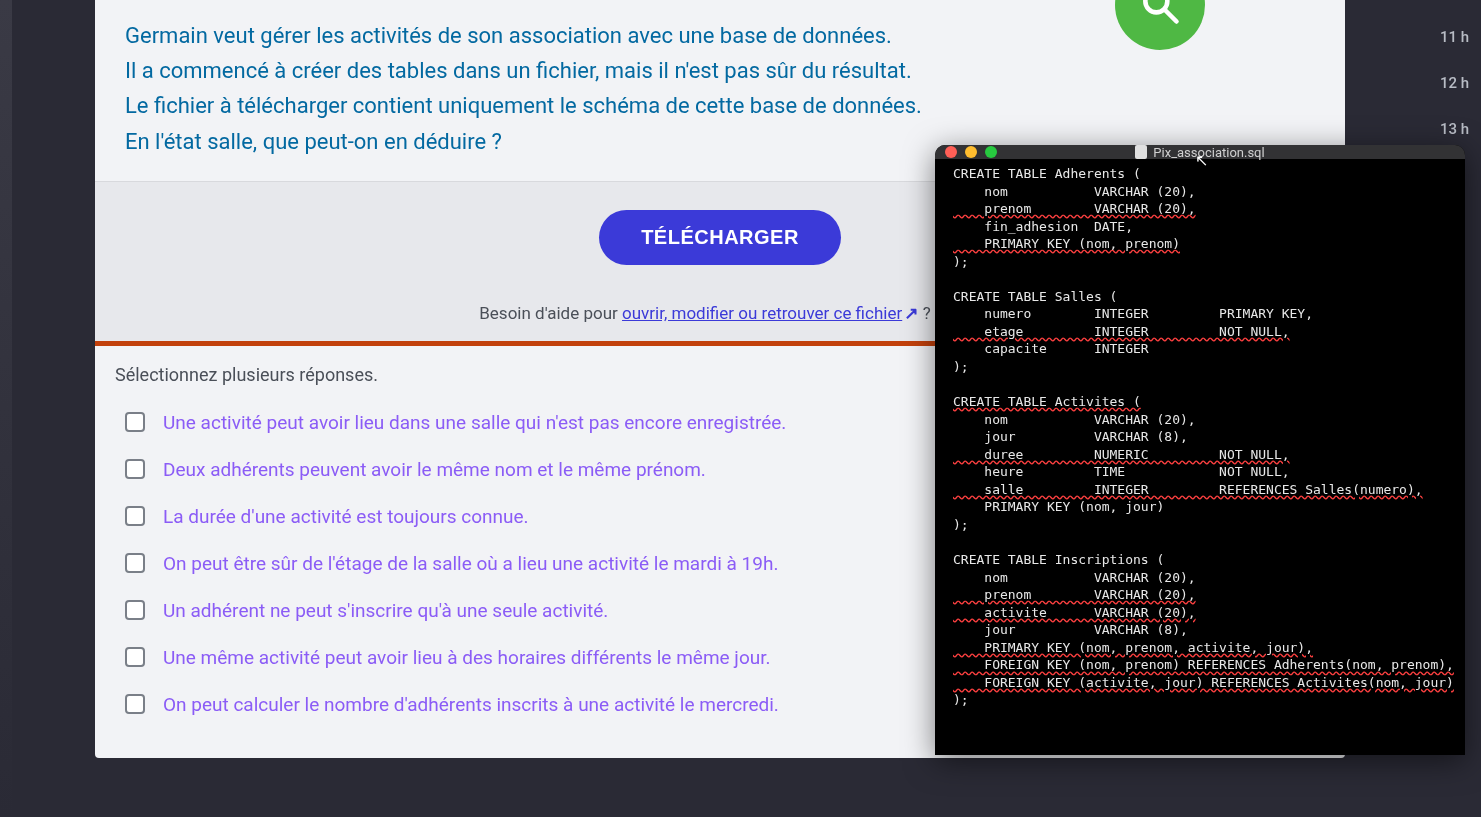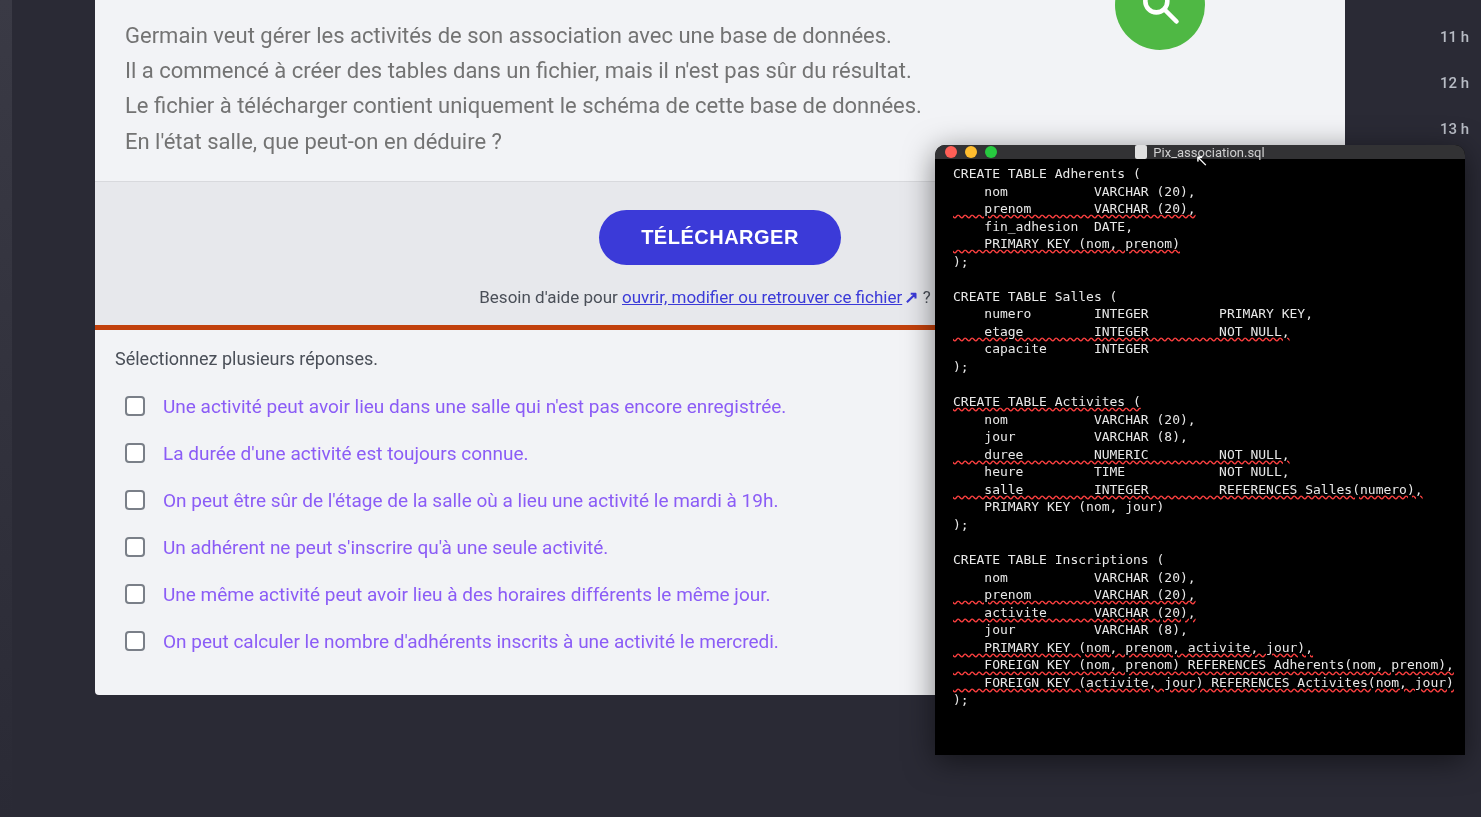--- a/index.html
+++ b/index.html
@@ -25,21 +25,21 @@
     left: 95px;
     top: 0;
     width: 1250px;
     background: #f2f3f6;
     border-radius: 0 0 4px 4px;
     padding-bottom: 30px;
   }
   .question-text {
     padding: 18px 30px 22px 30px;
     font-size: 22px;
-    color: #737373;
+    color: #0369a1;
     line-height: 1.6;
   }
   .download-section {
     background: #e7e8ec;
     padding: 28px 0 18px 0;
     border-top: 1px solid #d8d9dd;
     border-bottom: 5px solid #c2410c;
     text-align: center;
   }
   .download-btn {
@@ -48,21 +48,21 @@
     color: #fff;
     font-weight: 700;
     letter-spacing: 0.5px;
     padding: 16px 42px;
     border-radius: 32px;
     font-size: 20px;
     border: none;
     cursor: pointer;
   }
   .help-line {
-    margin-top: 22px;
+    margin-top: 38px;
     font-size: 17px;
     color: #4a4f58;
     text-align:center;
     padding-right: 30px;
   }
   .help-link {
     color: #3b3ad8;
     text-decoration: underline;
     cursor: pointer;
   }
@@ -189,20 +189,24 @@
       <span>Besoin d'aide pour </span><a class="help-link">ouvrir, modifier ou retrouver ce fichier</a><span class="ext-icon">↗</span><span> ?</span>
     </div>
   </div>
 
   <div class="instructions">Sélectionnez plusieurs réponses.</div>
 
   <div class="options">
     <div class="option-row">
       <span class="checkbox"></span>
       <span>Une activité peut avoir lieu dans une salle qui n'est pas encore enregistrée.</span>
+    </div>
+    <div class="option-row">
+      <span class="checkbox"></span>
+      <span>Deux adhérents peuvent avoir le même nom et le même prénom.</span>
     </div>
     <div class="option-row">
       <span class="checkbox"></span>
       <span>La durée d'une activité est toujours connue.</span>
     </div>
     <div class="option-row">
       <span class="checkbox"></span>
       <span>On peut être sûr de l'étage de la salle où a lieu une activité le mardi à 19h.</span>
     </div>
     <div class="option-row">

